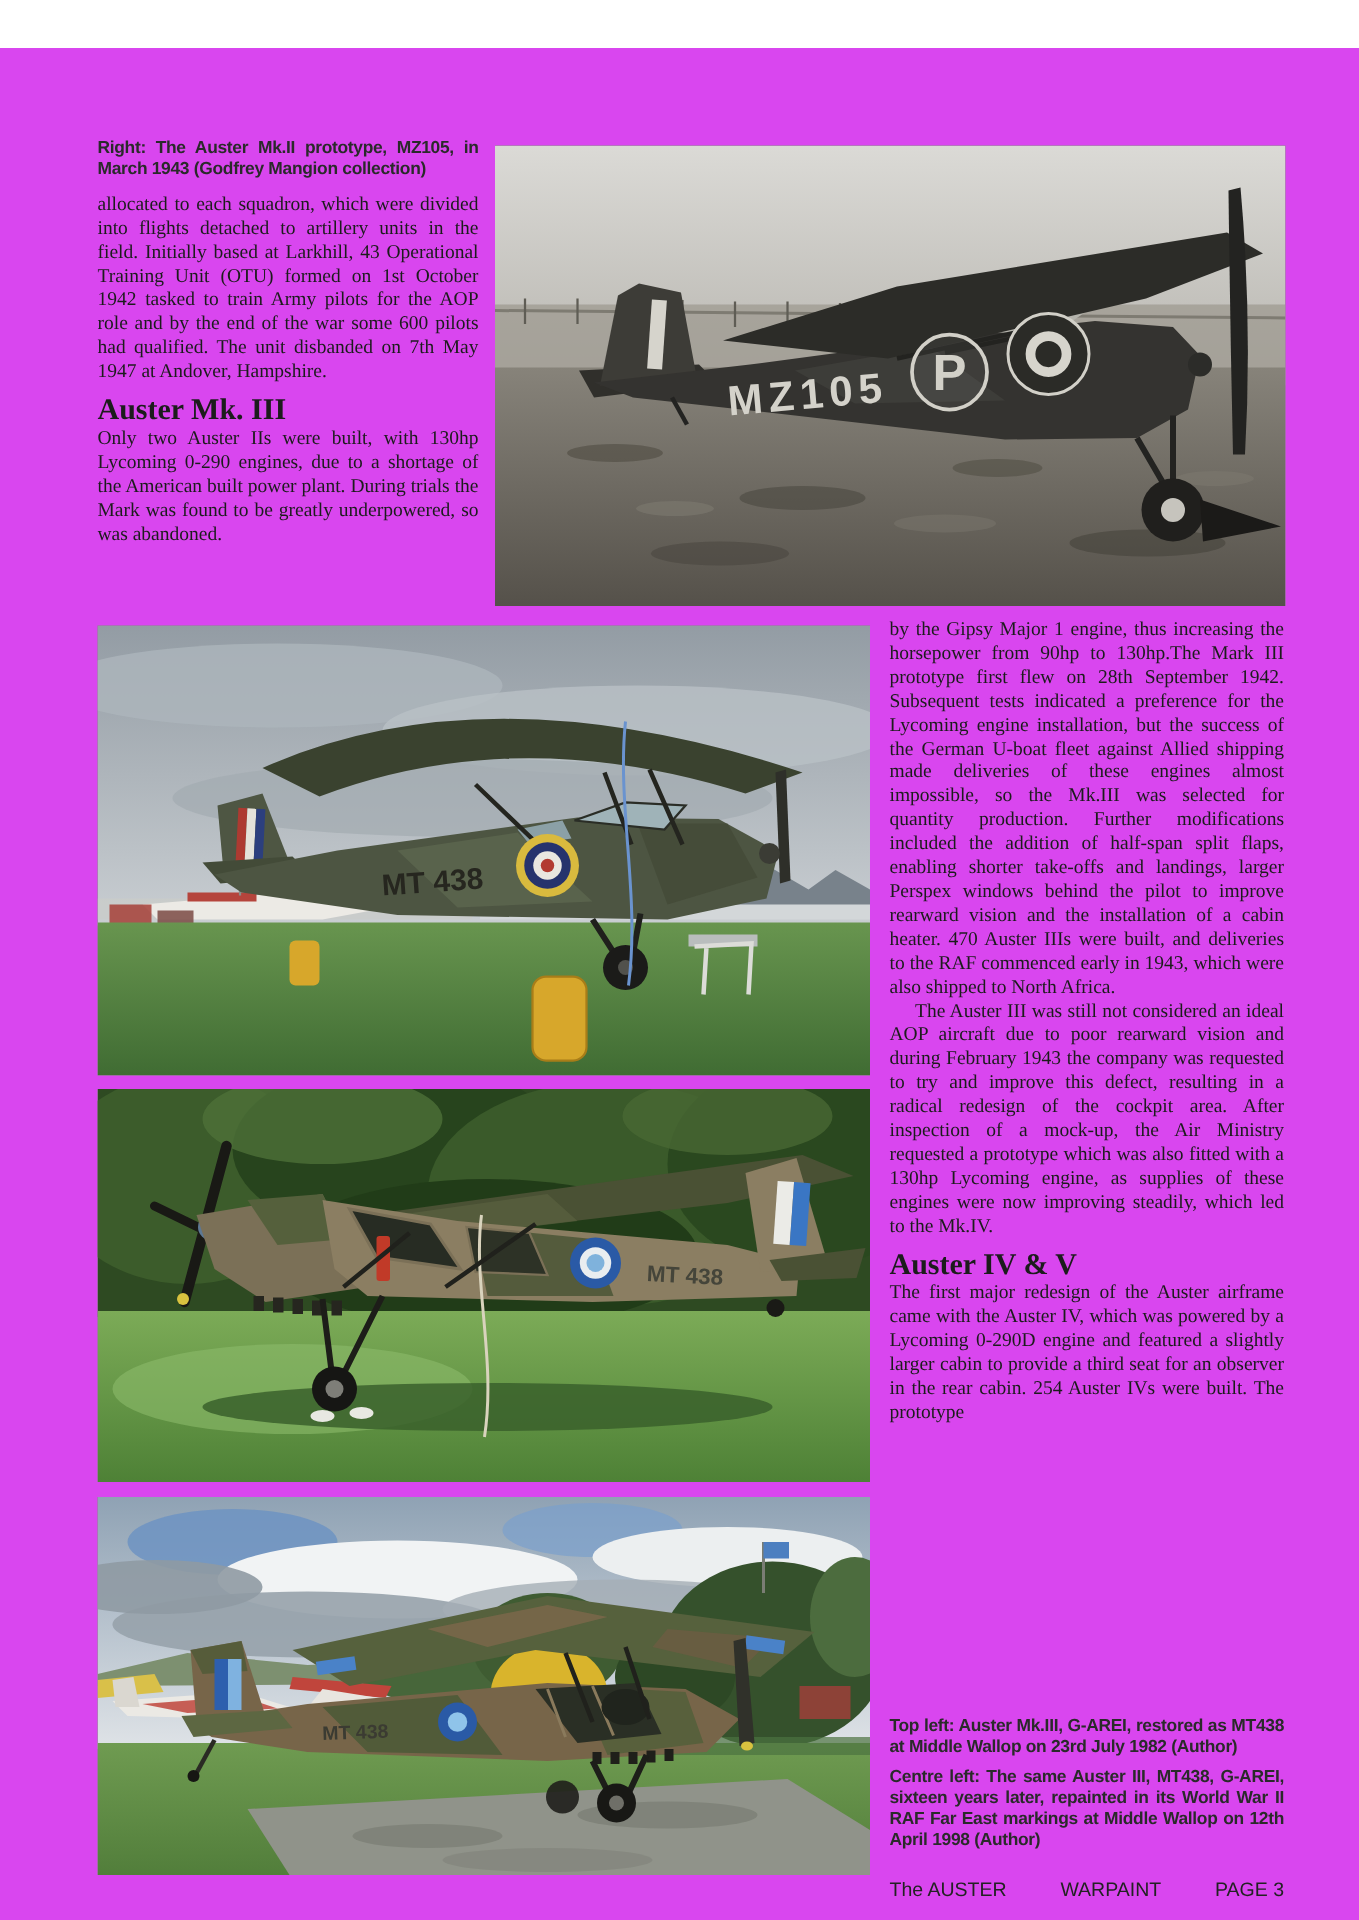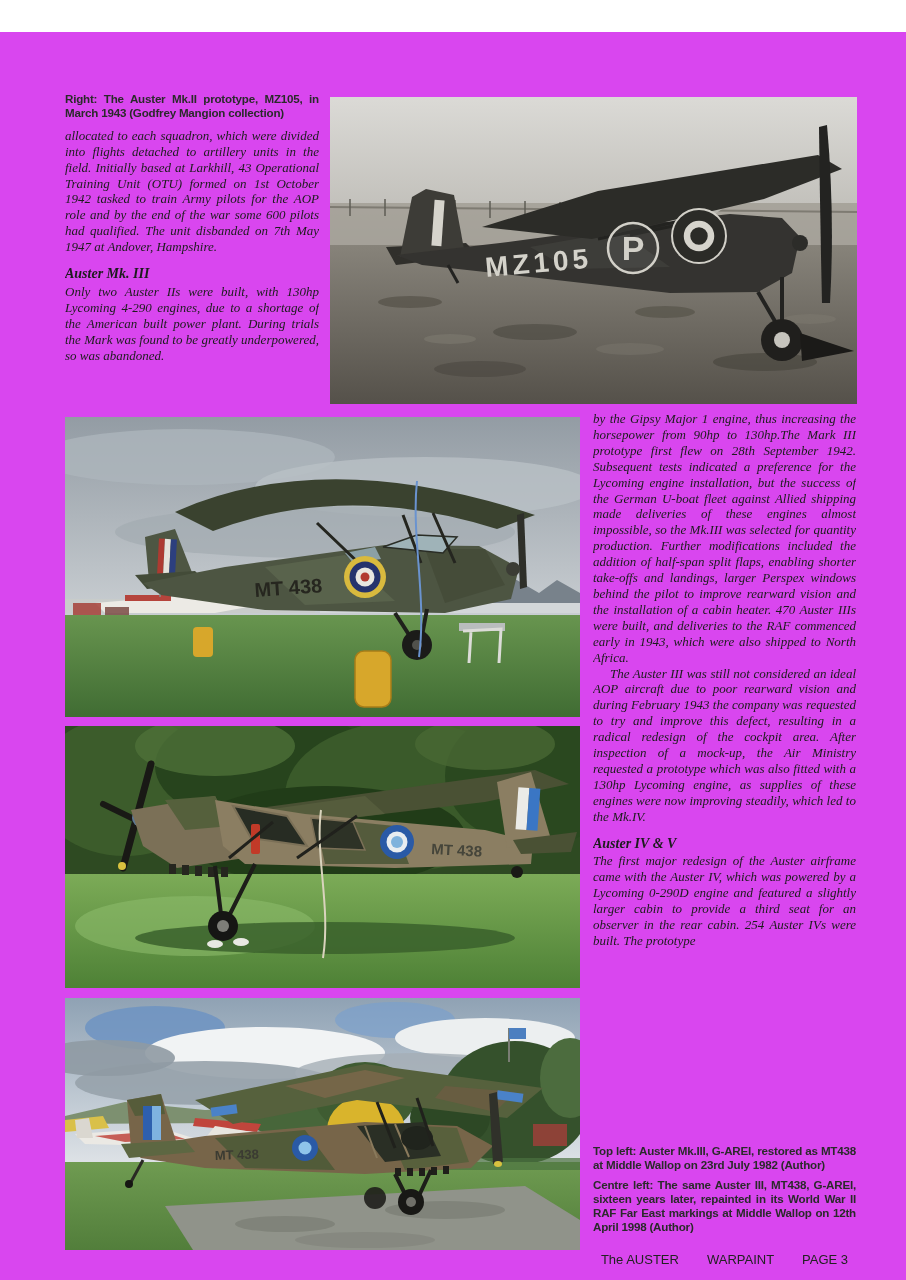--- a/index.html
+++ b/index.html
@@ -1,31 +1,31 @@
 <!DOCTYPE html>
 <html><head>
 <meta charset="utf-8">
 <style>
   html,body{margin:0;padding:0;background:#ffffff;}
   .page{position:relative;width:906px;height:1280px;background:#d946ef;overflow:hidden;
         font-family:"Liberation Serif", serif;color:#1c1c1c;margin-top:32px;}
   .col{position:absolute;}
-  .body-text{font-size:13px;line-height:15.9px;text-align:justify;font-style:italic;}
+  .body-text{font-size:13px;line-height:15.9px;text-align:justify;}
   .body-text p{margin:0;}
   .body-text p.indent{text-indent:17px;}
-  .section-heading{font-weight:bold;font-size:14px;margin:11px 0 2px 0;}
+  .section-heading{font-weight:bold;font-size:20px;margin:11px 0 2px 0;}
   .photo-caption{font-family:"Liberation Sans", sans-serif;font-weight:bold;
                  font-size:11.6px;line-height:13.9px;letter-spacing:-0.2px;
                  color:#2a2a2a;text-align:justify;}
   .photo-caption p{margin:0 0 6px 0;}
   #left-col{left:65px;top:60px;width:254px;height:320px;overflow:hidden;}
   #left-col .photo-caption{margin-bottom:8px;}
   #right-body{left:593px;top:379px;width:263px;height:707px;overflow:hidden;}
   #right-captions{left:593px;top:1112px;width:263px;}
-  #footer{left:593px;top:1220px;width:263px;display:flex;justify-content:center;gap:28px;
+  #footer{left:593px;top:1220px;width:263px;display:flex;justify-content:space-between;gap:28px;
           font-family:"Liberation Sans", sans-serif;font-size:13px;color:#222;}
   .photo{position:absolute;overflow:hidden;background:#888;}
   .photo svg{display:block;width:100%;height:100%;}
   #photo1{left:330px;top:65px;width:527px;height:307px;}
   #photo2{left:65px;top:385px;width:515px;height:300px;}
   #photo3{left:65px;top:694px;width:515px;height:262px;}
   #photo4{left:65px;top:966px;width:515px;height:252px;}
   .serial-marking{font-family:"Liberation Sans", sans-serif;font-weight:bold;}
 </style>
 </head>
@@ -33,21 +33,21 @@
 
 <div class="page">
 
   <div class="col" id="left-col">
     <div class="photo-caption">
       <p>Right: The Auster Mk.II prototype, MZ105, in March 1943 (Godfrey Mangion collection)</p>
     </div>
     <div class="body-text">
       <p>allocated to each squadron, which were divided into flights detached to artillery units in the field. Initially based at Larkhill, 43 Operational Training Unit (OTU) formed on 1st October 1942 tasked to train Army pilots for the AOP role and by the end of the war some 600 pilots had qualified. The unit disbanded on 7th May 1947 at Andover, Hampshire.</p>
       <div class="section-heading">Auster Mk. III</div>
-      <p>Only two Auster IIs were built, with 130hp Lycoming 4-290 engines, due to a shortage of the American built power plant. During trials the Mark was found to be greatly underpowered, so was abandoned.</p>
+      <p>Only two Auster IIs were built, with 130hp Lycoming 0-290 engines, due to a shortage of the American built power plant. During trials the Mark was found to be greatly underpowered, so was abandoned.</p>
     </div>
   </div>
 
   <div class="photo" id="photo1">
     <svg viewBox="0 0 527 307" preserveAspectRatio="none">
       <defs>
         <linearGradient id="sky1" x1="0" y1="0" x2="0" y2="1">
           <stop offset="0" stop-color="#dbdad6"></stop>
             <stop offset="1" stop-color="#b7b5af"></stop>
         </linearGradient>

